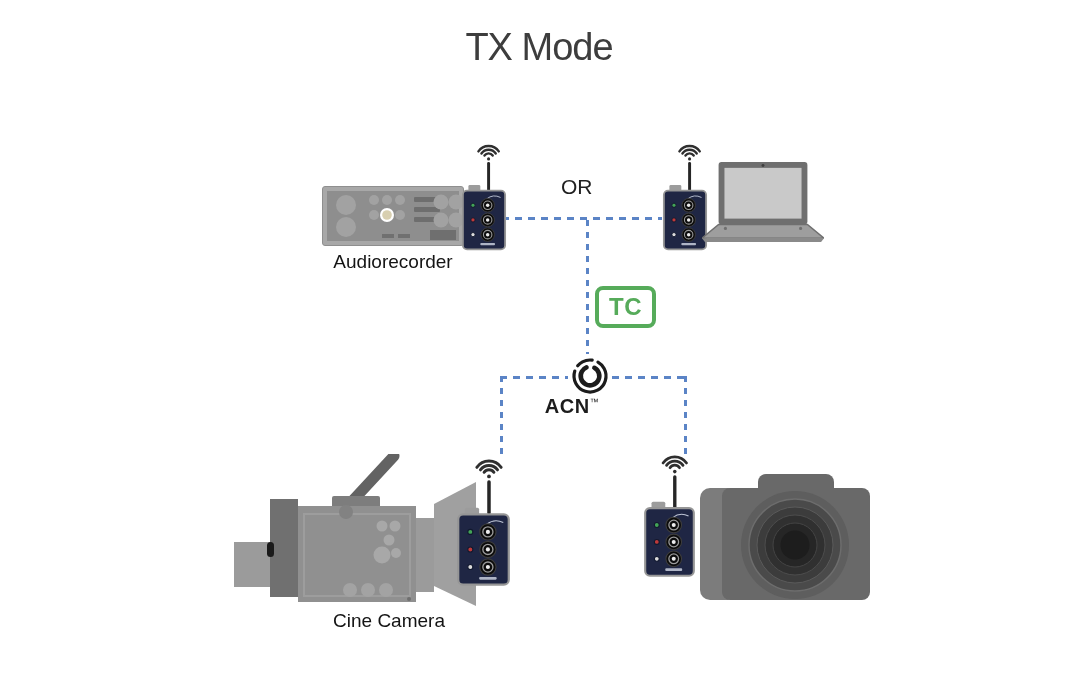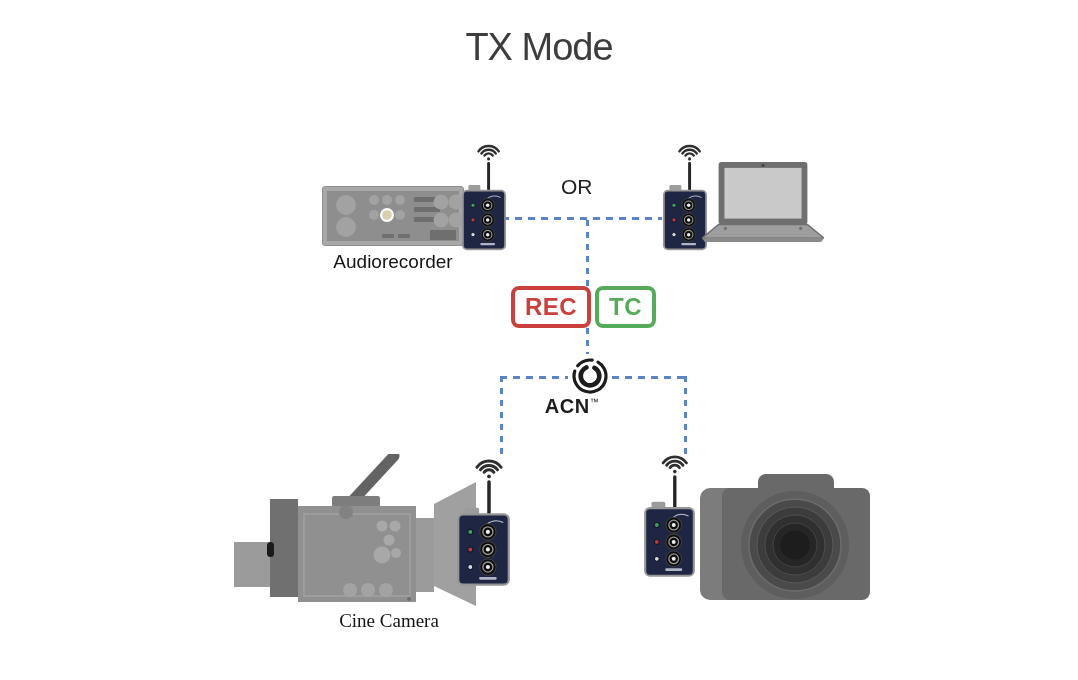--- a/index.html
+++ b/index.html
@@ -74,21 +74,20 @@
 
   <div class="abs dash-h" style="left:502px;top:217px;width:160px;"></div>
   <div class="abs dash-v" style="left:586px;top:220px;height:134px;"></div>
   <div class="abs dash-h" style="left:500px;top:376px;width:68px;"></div>
   <div class="abs dash-h" style="left:612px;top:376px;width:74px;"></div>
   <div class="abs dash-v" style="left:500px;top:376px;height:82px;"></div>
   <div class="abs dash-v" style="left:684px;top:376px;height:84px;"></div>
 
   <div class="abs or-label" style="left:561px;top:175px;">OR</div>
 
-  <div class="abs badge badge-rec" style="left:511px;top:286px;">REC</div>
   <div class="abs badge badge-tc" style="left:595px;top:286px;">TC</div>
 
   <svg class="abs" style="left:568px;top:354px;" width="44" height="44" viewBox="0 0 44 44">
     <g fill="none" stroke="#1c1c1c" stroke-linecap="round">
       <circle cx="22" cy="22" r="16" stroke-width="3.2" transform="rotate(-118 22 22)" stroke-dasharray="10 6 71.7 6"></circle>
       <circle cx="22" cy="22" r="9.3" stroke-width="4.6" transform="rotate(-62 22 22)" stroke-dasharray="50 8.4"></circle>
     </g>
   </svg>
   <div class="abs acn-label" style="left:527px;top:395px;">
     <span>ACN</span><sup>™</sup>
@@ -151,21 +150,21 @@
     <circle cx="157" cy="86" r="5.5" fill="#a8a8a8"></circle>
     <circle cx="150" cy="101" r="8.5" fill="#a8a8a8"></circle>
       <circle cx="164" cy="99" r="5" fill="#a8a8a8"></circle>
     <circle cx="118" cy="136" r="7" fill="#a3a3a3"></circle>
       <circle cx="136" cy="136" r="7" fill="#a3a3a3"></circle>
       <circle cx="154" cy="136" r="7" fill="#a3a3a3"></circle>
     <circle cx="177" cy="145" r="2" fill="#6f6f6f"></circle>
     <rect x="184" y="64" width="18" height="74" fill="#9b9b9b"></rect>
     <polygon points="202,50 244,28 244,152 202,132" fill="#a0a0a0"></polygon>
   </svg>
-  <div class="abs label" style="left:289px;top:610px;font-family:Liberation Serif, serif;">Cine Camera</div>
+  <div class="abs label" style="left:289px;top:610px;">Cine Camera</div>
 
   <svg class="abs" style="left:456px;top:455px;" width="55" height="134">
       <use href="#sym-transmitter"></use>
     </svg>
 
   <svg class="abs" style="left:643px;top:451px;" width="53" height="129">
       <use href="#sym-transmitter"></use>
     </svg>
 
   <svg class="abs" style="left:700px;top:474px;" width="172" height="128" viewBox="0 0 172 128">

